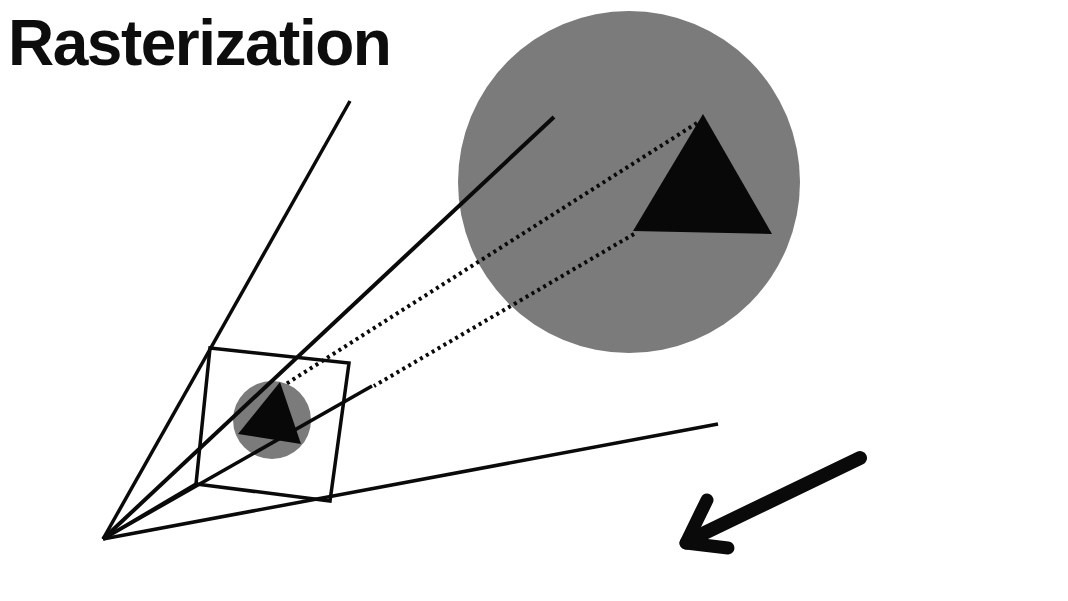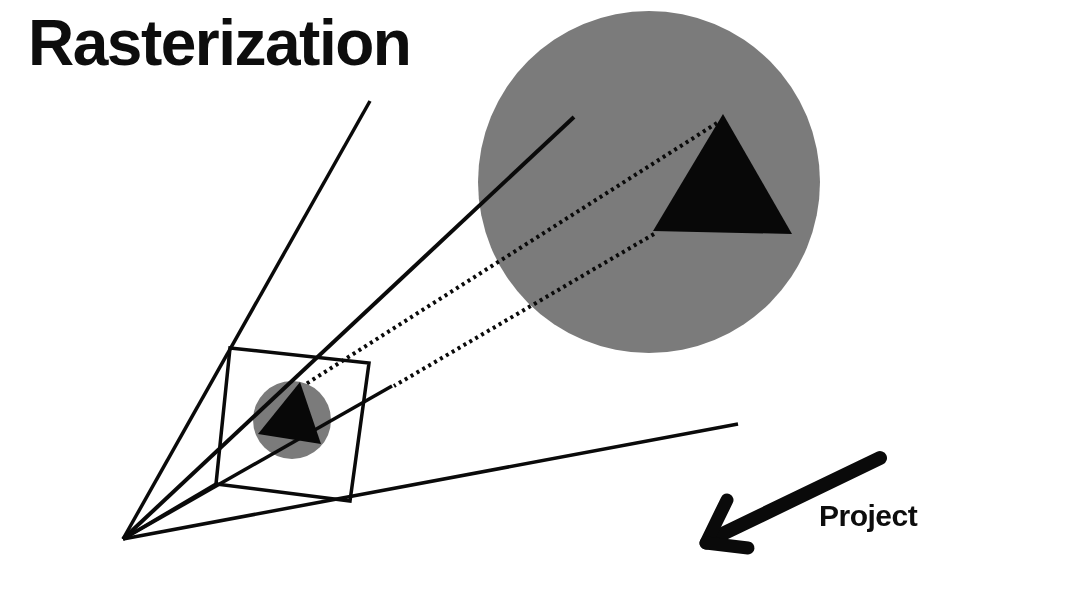--- a/index.html
+++ b/index.html
@@ -7,21 +7,20 @@
     padding: 0;
     background: #ffffff;
     font-family: "Liberation Sans", "DejaVu Sans", sans-serif;
   }
   .stage {
     position: relative;
     width: 903px;
     height: 601px;
     background: #ffffff;
     overflow: hidden;
-    margin-left: 20px;
   }
   .diagram-svg {
     position: absolute;
     left: 0;
     top: 0;
     width: 1068px;
     height: 601px;
     display: block;
   }
   .page-title {
@@ -63,14 +62,13 @@
       <line x1="103" y1="539" x2="372" y2="386" stroke="#0a0a0a" stroke-width="3.5" stroke-linecap="butt"></line>
       <line x1="697" y1="123" x2="286" y2="384" stroke="#0a0a0a" stroke-width="4" stroke-dasharray="3 3.8" stroke-linecap="butt"></line>
       <line x1="634" y1="234" x2="374" y2="386" stroke="#0a0a0a" stroke-width="4" stroke-dasharray="3 3.8" stroke-linecap="butt"></line>
       <polygon points="703,114 633,231 772,234" fill="#080808"></polygon>
       <polygon points="280,382 238,434 301,444" fill="#080808"></polygon>
       <line x1="860" y1="458" x2="692" y2="539" stroke="#0a0a0a" stroke-width="14" stroke-linecap="round"></line>
       <line x1="686" y1="543" x2="707" y2="500" stroke="#0a0a0a" stroke-width="13" stroke-linecap="round"></line>
       <line x1="686" y1="543" x2="728" y2="548" stroke="#0a0a0a" stroke-width="13" stroke-linecap="round"></line>
     </svg>
   <h1 class="page-title">Rasterization</h1>
-  <div class="project-label">Project</div>
 </div>
 
 </body></html>

